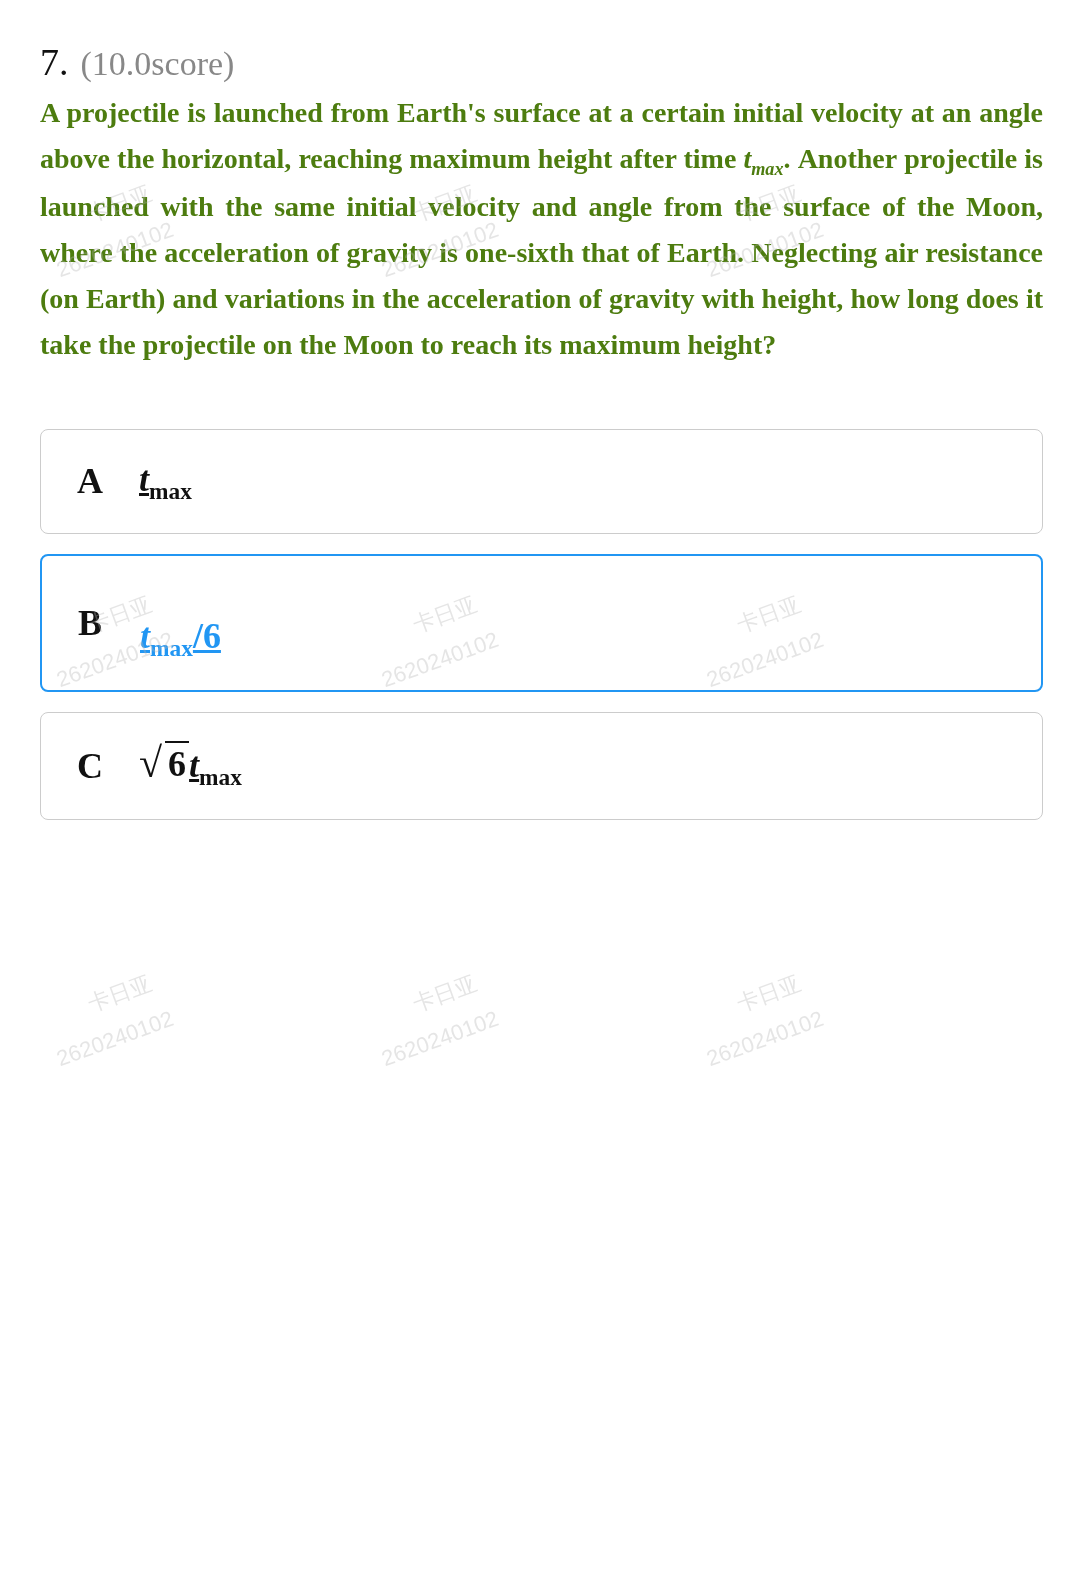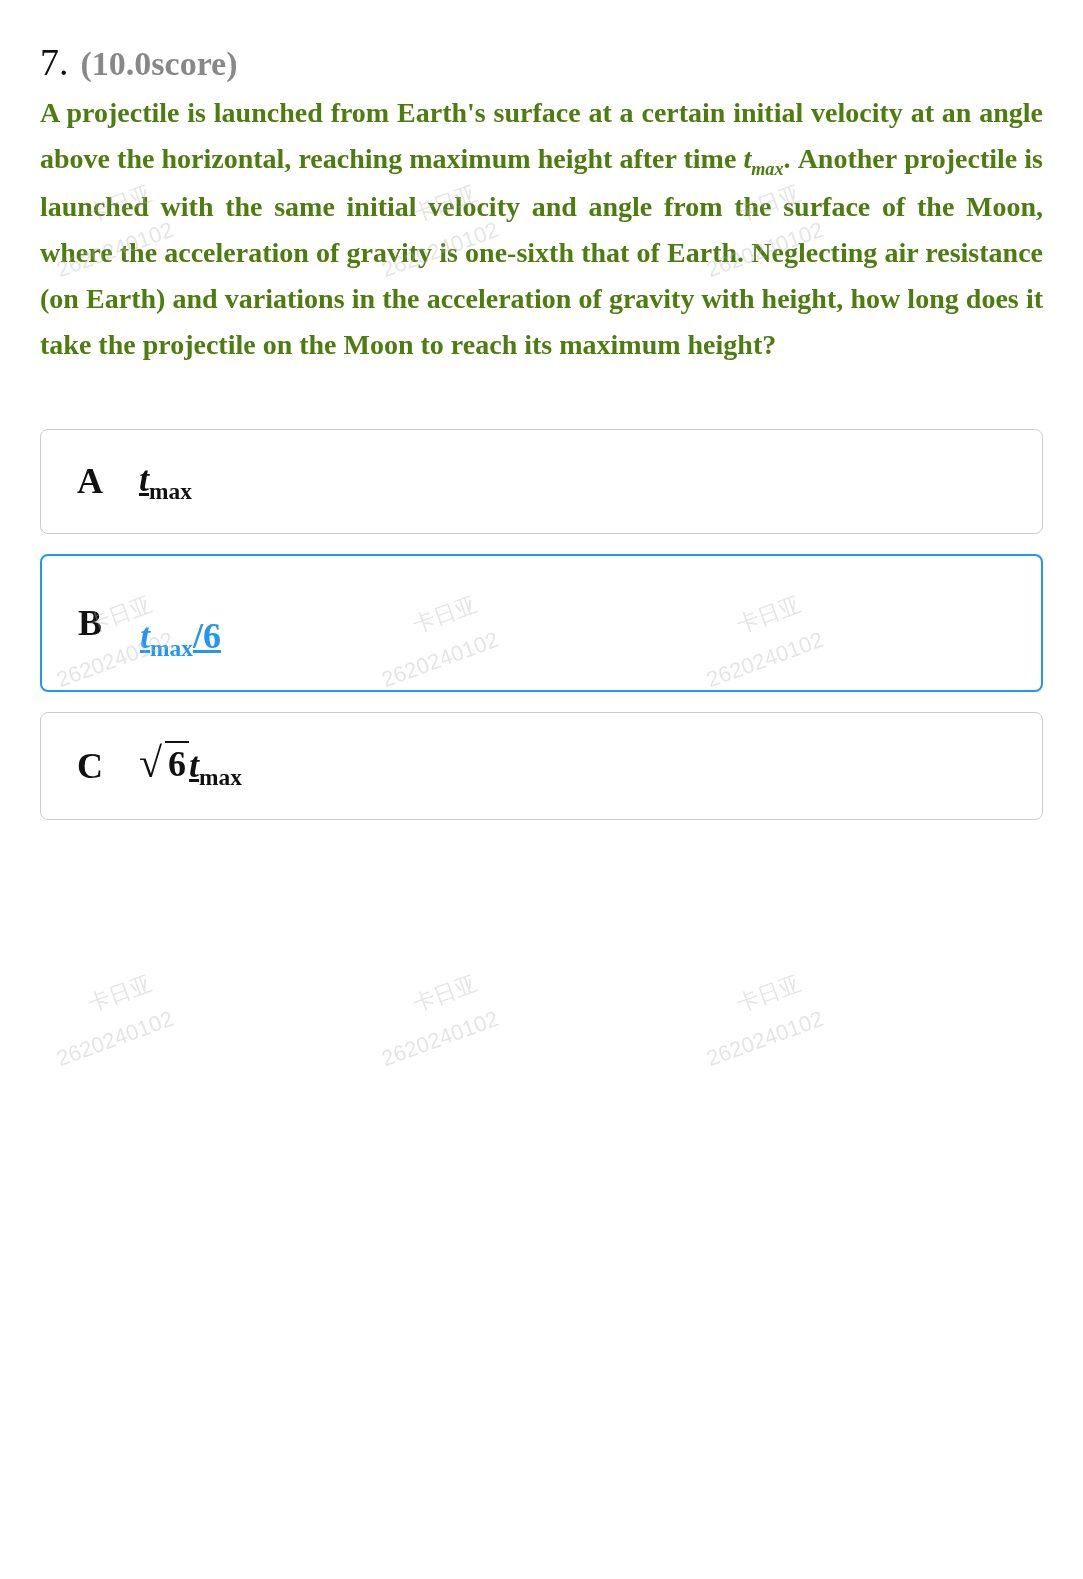--- a/index.html
+++ b/index.html
@@ -15,21 +15,21 @@
 
     .question-number {
       font-size: 38px;
       font-weight: normal;
       color: #111;
     }
 
     .score {
       font-size: 34px;
       color: #888;
-      font-weight: bold;
+      font-weight: normal;
     }
 
     .question-text {
       font-size: 28px;
       font-weight: bold;
       color: #4d7c0f;
       line-height: 1.65;
       text-align: justify;
       margin-top: 0;
     }

